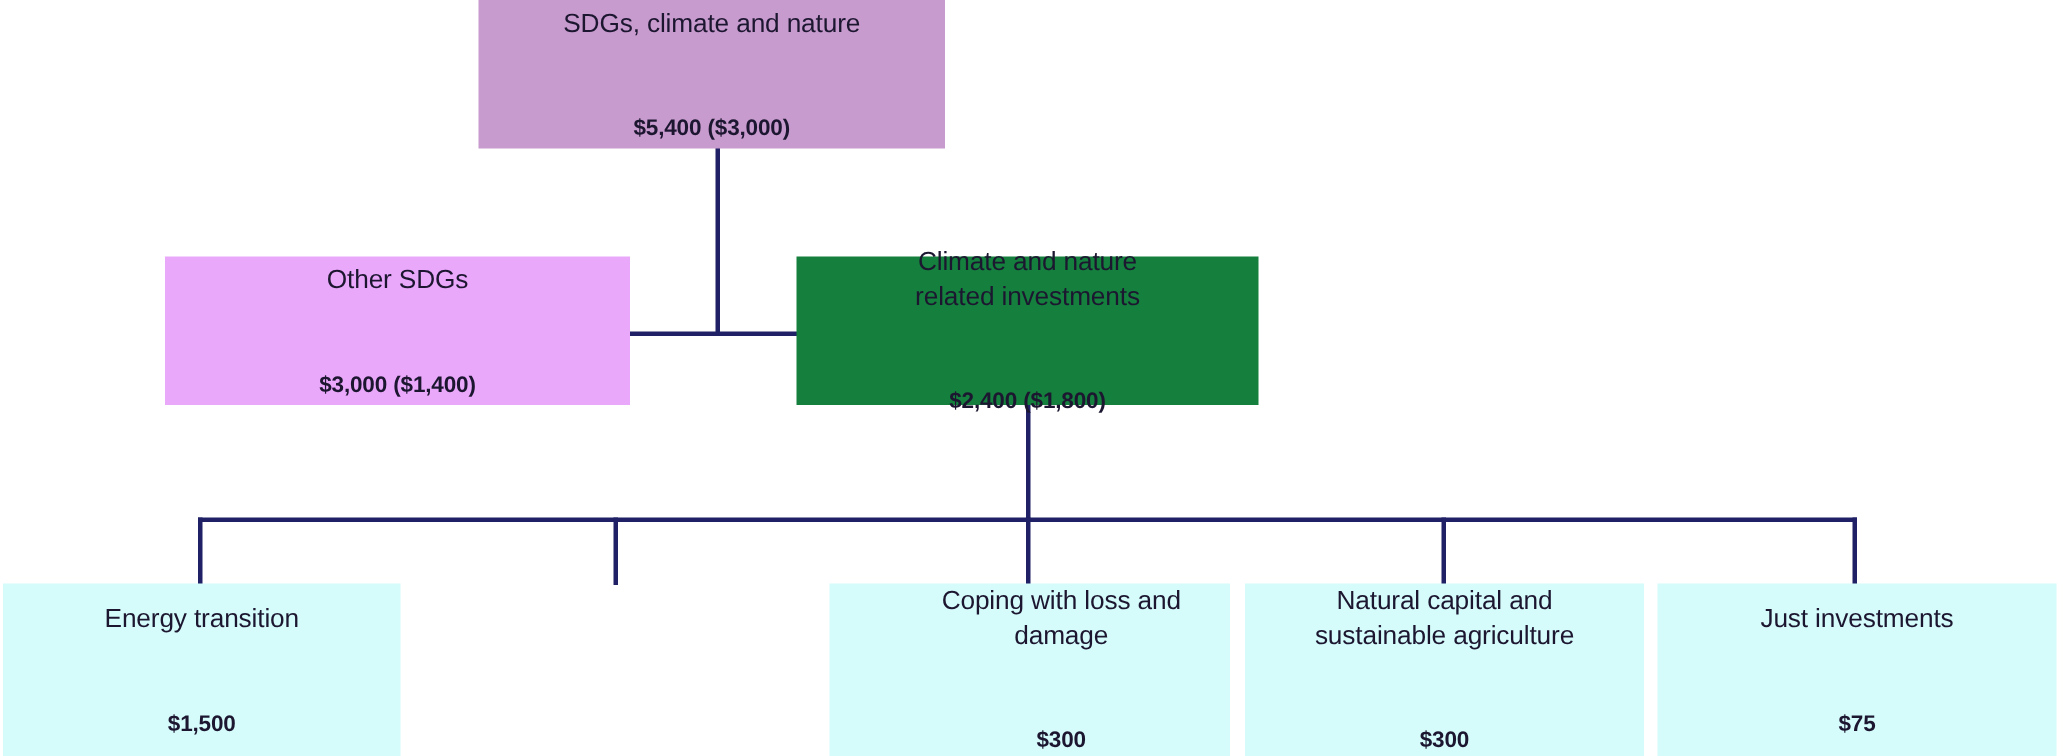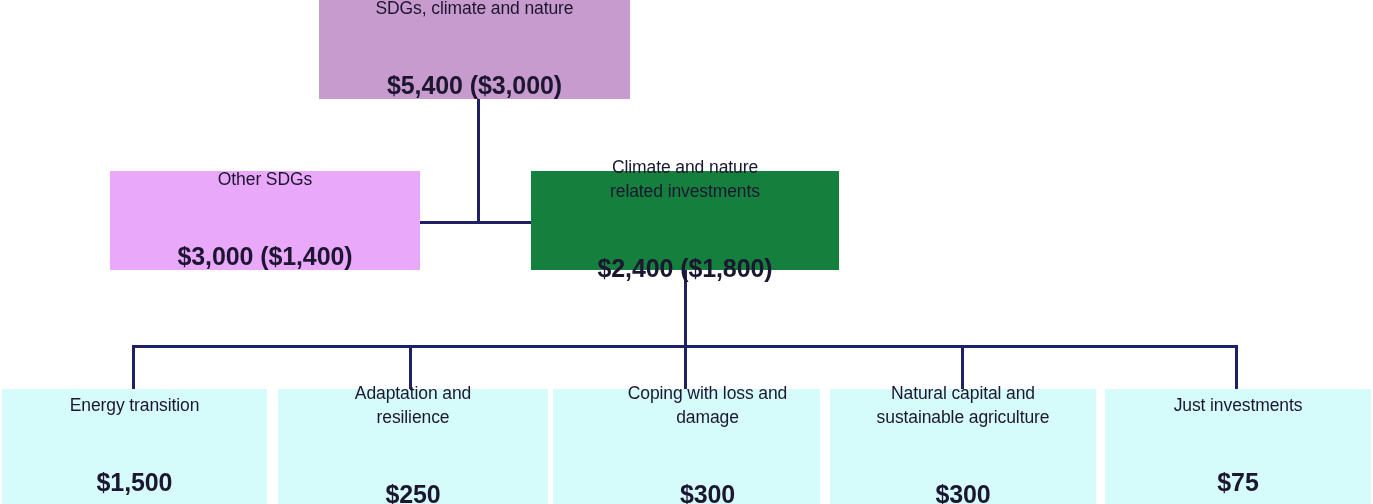--- a/index.html
+++ b/index.html
@@ -28,21 +28,21 @@
     z-index: 3;
     gap: 48px;
   }
   .node .lbl {
     font-size: 17.5px;
     font-weight: 400;
     letter-spacing: -0.1px;
     white-space: pre-line;
   }
   .node .val {
-    font-size: 25px;
+    font-size: 15px;
     font-weight: 700;
     letter-spacing: -0.1px;
     margin-top: 1px;
   }
   
   #n-root   { left: 319px; top: 0px;   width: 311px; height: 99px;  background: #c89bce; }
   #n-other  { left: 110px; top: 171px; width: 310px; height: 99px;  background: #eaa8fb; }
   #n-clim   { left: 531px; top: 171px; width: 308px; height: 99px;  background: #15803d; }
 
   .leaf { background: #d5fcfb; top: 389px; height: 115px; }
@@ -106,25 +106,20 @@
     <div class="lbl">Climate and nature
 related investments</div>
     <div class="val">$2,400 ($1,800)</div>
   </div>
 
   <div class="node leaf" id="n-leaf-0">
     <div class="lbl">Energy transition</div>
     <div class="val">$1,500</div>
   </div>
 
-  <div class="node leaf" id="n-leaf-1">
-    <div class="lbl">Adaptation and
-resilience</div>
-    <div class="val">$250</div>
-  </div>
 
   <div class="node leaf" id="n-leaf-2">
     <div class="lbl">Coping with loss and
 damage</div>
     <div class="val">$300</div>
   </div>
 
   <div class="node leaf" id="n-leaf-3">
     <div class="lbl">Natural capital and
 sustainable agriculture</div>

